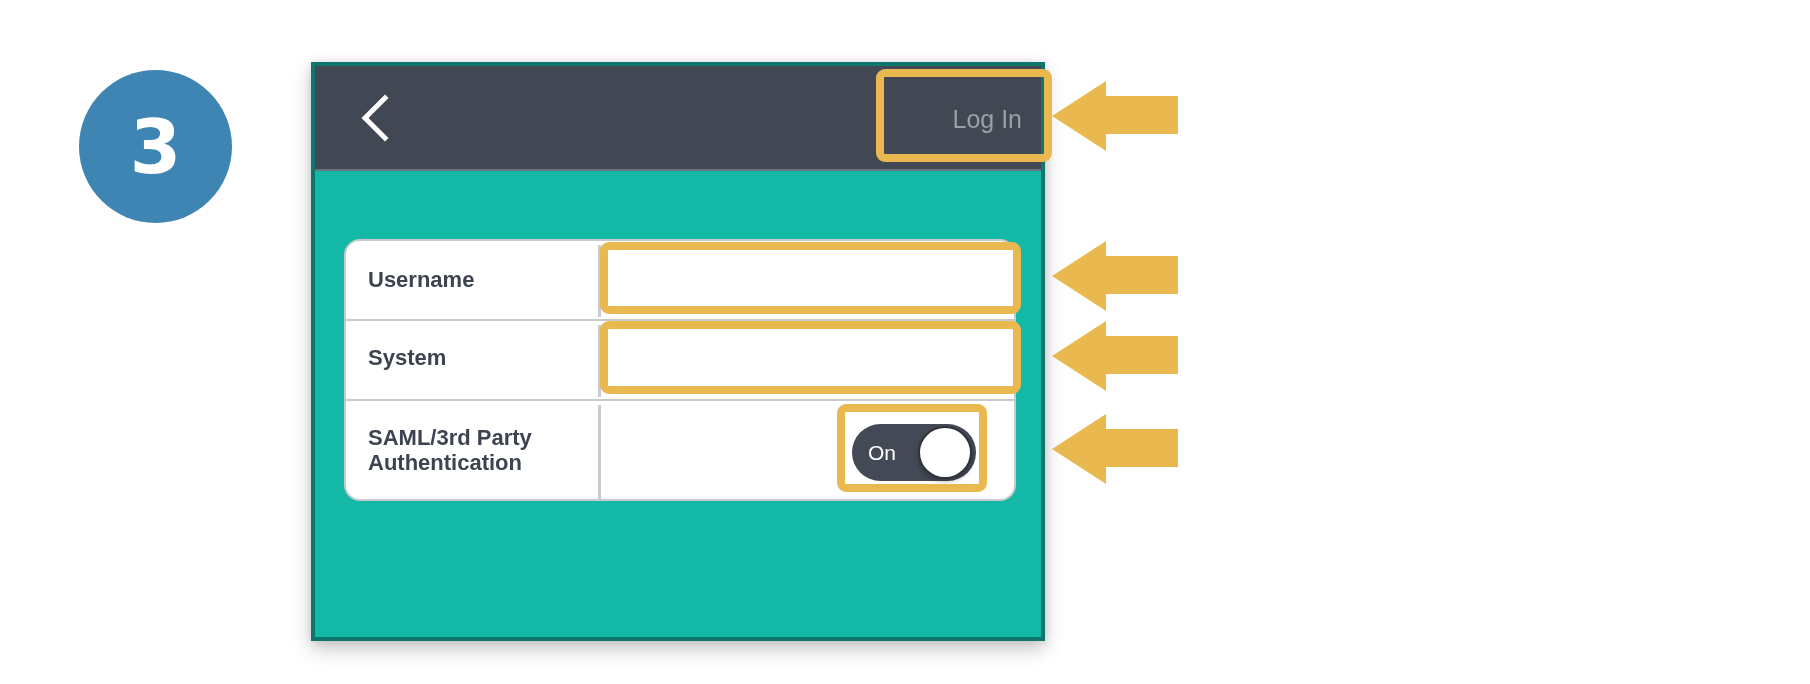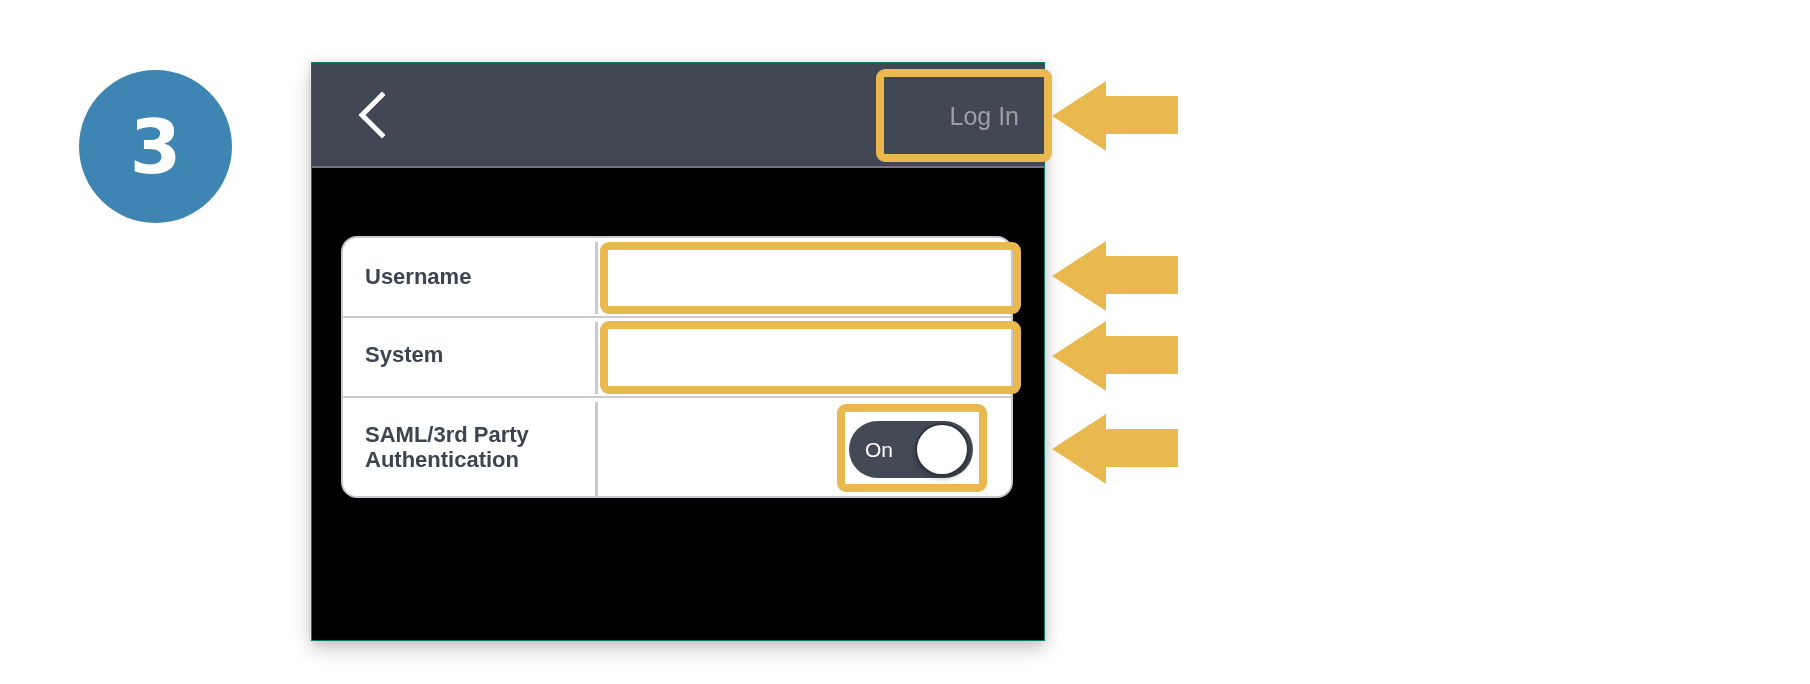--- a/index.html
+++ b/index.html
@@ -14,22 +14,22 @@
   .step-badge {
     left:79px; top:70px; width:153px; height:153px; border-radius:50%;
     display:flex; align-items:center; justify-content:center;
     color:#ffffff; font-weight:900; font-size:74px;
     font-family:"DejaVu Sans", sans-serif;
   }
 
   
   .panel {
     left:311px; top:62px; width:734px; height:579px;
-    background:#000000;
-    border:1px solid #0f766e;
+    background:#14b8a6;
+    border:4px solid #0f766e;
     box-shadow: 0 8px 18px rgba(0,0,0,0.22), 0 0 8px rgba(0,0,0,0.10);
   }
   .header {
     left:0; top:0; width:100%; height:105px;
     background:#424853;
     border-bottom:2px solid #6f7480;
   }
   .back-btn { left:40px; top:26px; width:40px; height:50px; cursor:pointer; }
   .login-btn {
     left:567px; top:9px; width:160px; height:88px;

